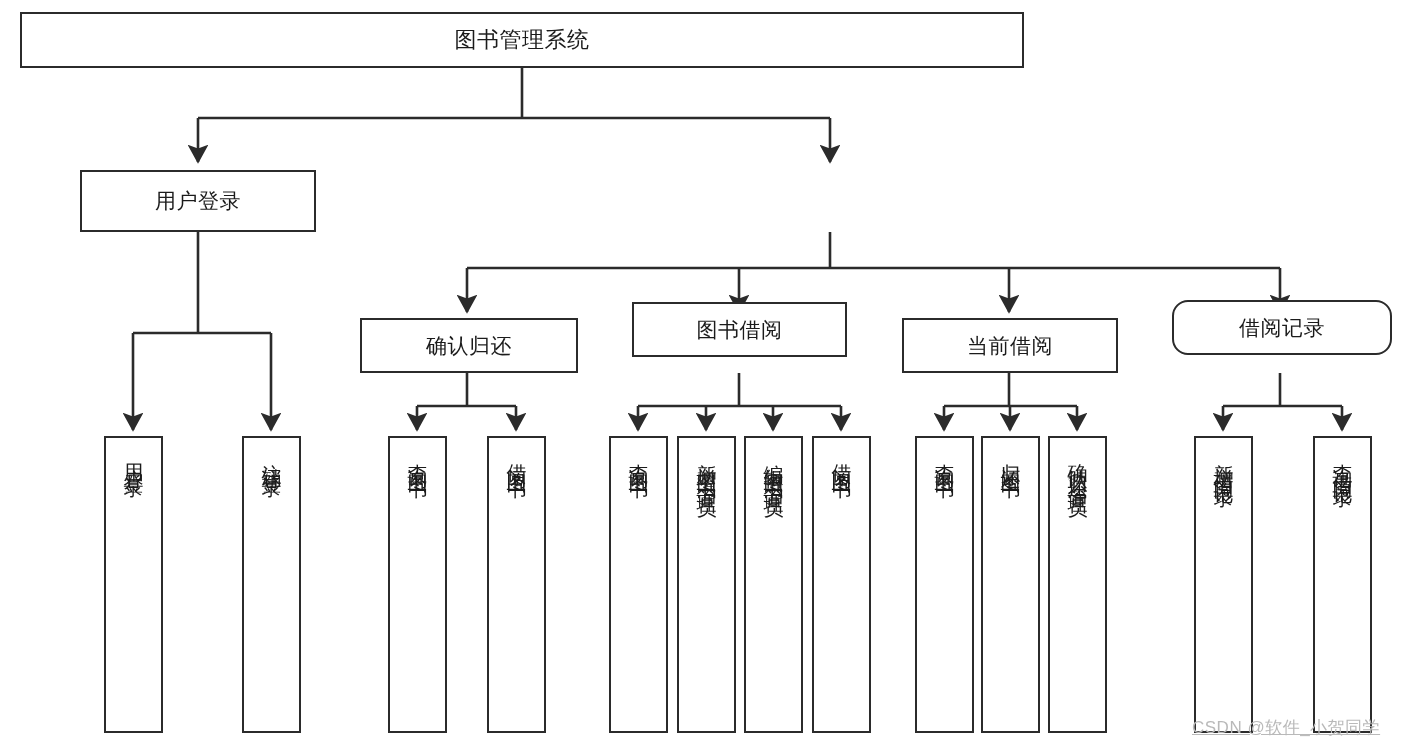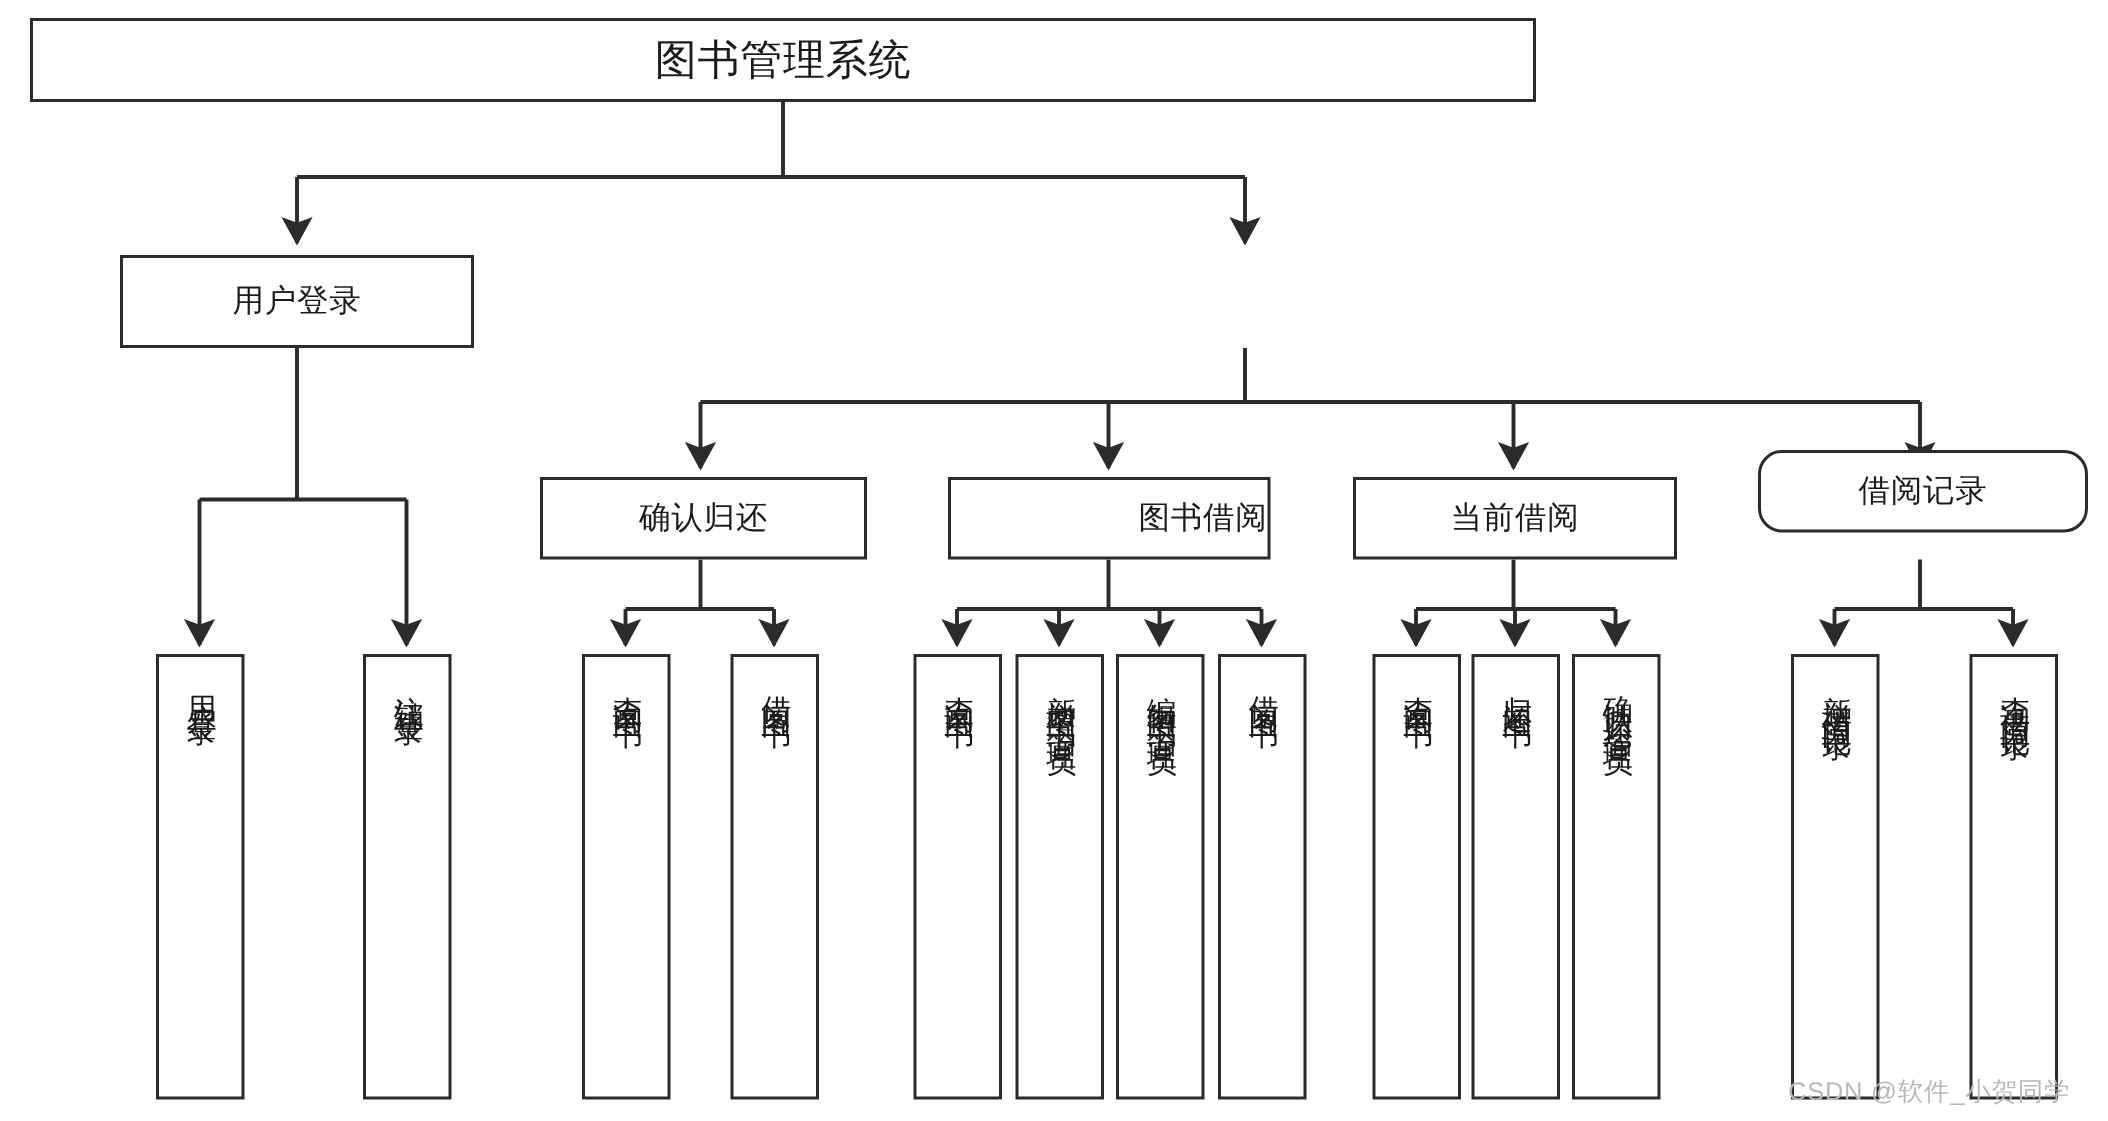--- a/index.html
+++ b/index.html
@@ -36,21 +36,21 @@
     align-items: center;
     justify-content: center;
   }
   .node-label-h {
     font-size: 21px;
     color: #1b1b1b;
     line-height: 1.1;
     white-space: nowrap;
     letter-spacing: 0.5px;
   }
-  .node-box.root .node-label-h { font-size: 28px; text-align: center; }
+  .node-box.root .node-label-h { font-size: 22px; text-align: center; }
   .node-box.leaf {
     align-items: flex-start;
     justify-content: center;
     padding-top: 10px;
   }
   .node-label-v {
     font-size: 20px;
     color: #1b1b1b;
     writing-mode: vertical-rl;
     text-orientation: upright;
@@ -129,21 +129,21 @@
 
   <div class="node-box" style="left:80px; top:170px; width:236px; height:62px;">
     <span class="node-label-h">用户登录</span>
   </div>
 
 
   <div class="node-box" style="left:360px; top:318px; width:218px; height:55px;">
     <span class="node-label-h">确认归还</span>
   </div>
 
-  <div class="node-box" style="left:632px; top:318px; width:215px; height:55px;justify-content:flex-end;">
+  <div class="node-box" style="left:632px; top:302px; width:215px; height:55px;">
     <span class="node-label-h">图书借阅</span>
   </div>
 
   <div class="node-box" style="left:902px; top:318px; width:216px; height:55px;">
     <span class="node-label-h">当前借阅</span>
   </div>
 
   <div class="node-box" style="left:1172px; top:300px; width:220px; height:55px;border-radius:16px;">
     <span class="node-label-h">借阅记录</span>
   </div>
@@ -185,15 +185,15 @@
     <span class="node-label-v">确认归还（管理员）</span>
   </div>
 
   <div class="node-box leaf" style="left:1194px; top:436px; width:59px; height:297px;">
     <span class="node-label-v">新增借阅记录</span>
   </div>
   <div class="node-box leaf" style="left:1313px; top:436px; width:59px; height:297px;">
     <span class="node-label-v">查询借阅记录</span>
   </div>
 
-  <div class="watermark" style="left:1192px; top:716px;">CSDN @软件_小贺同学</div>
+  <div class="watermark" style="left:1192px; top:716px;text-decoration:underline;">CSDN @软件_小贺同学</div>
 
 </div>
 
 </body></html>

